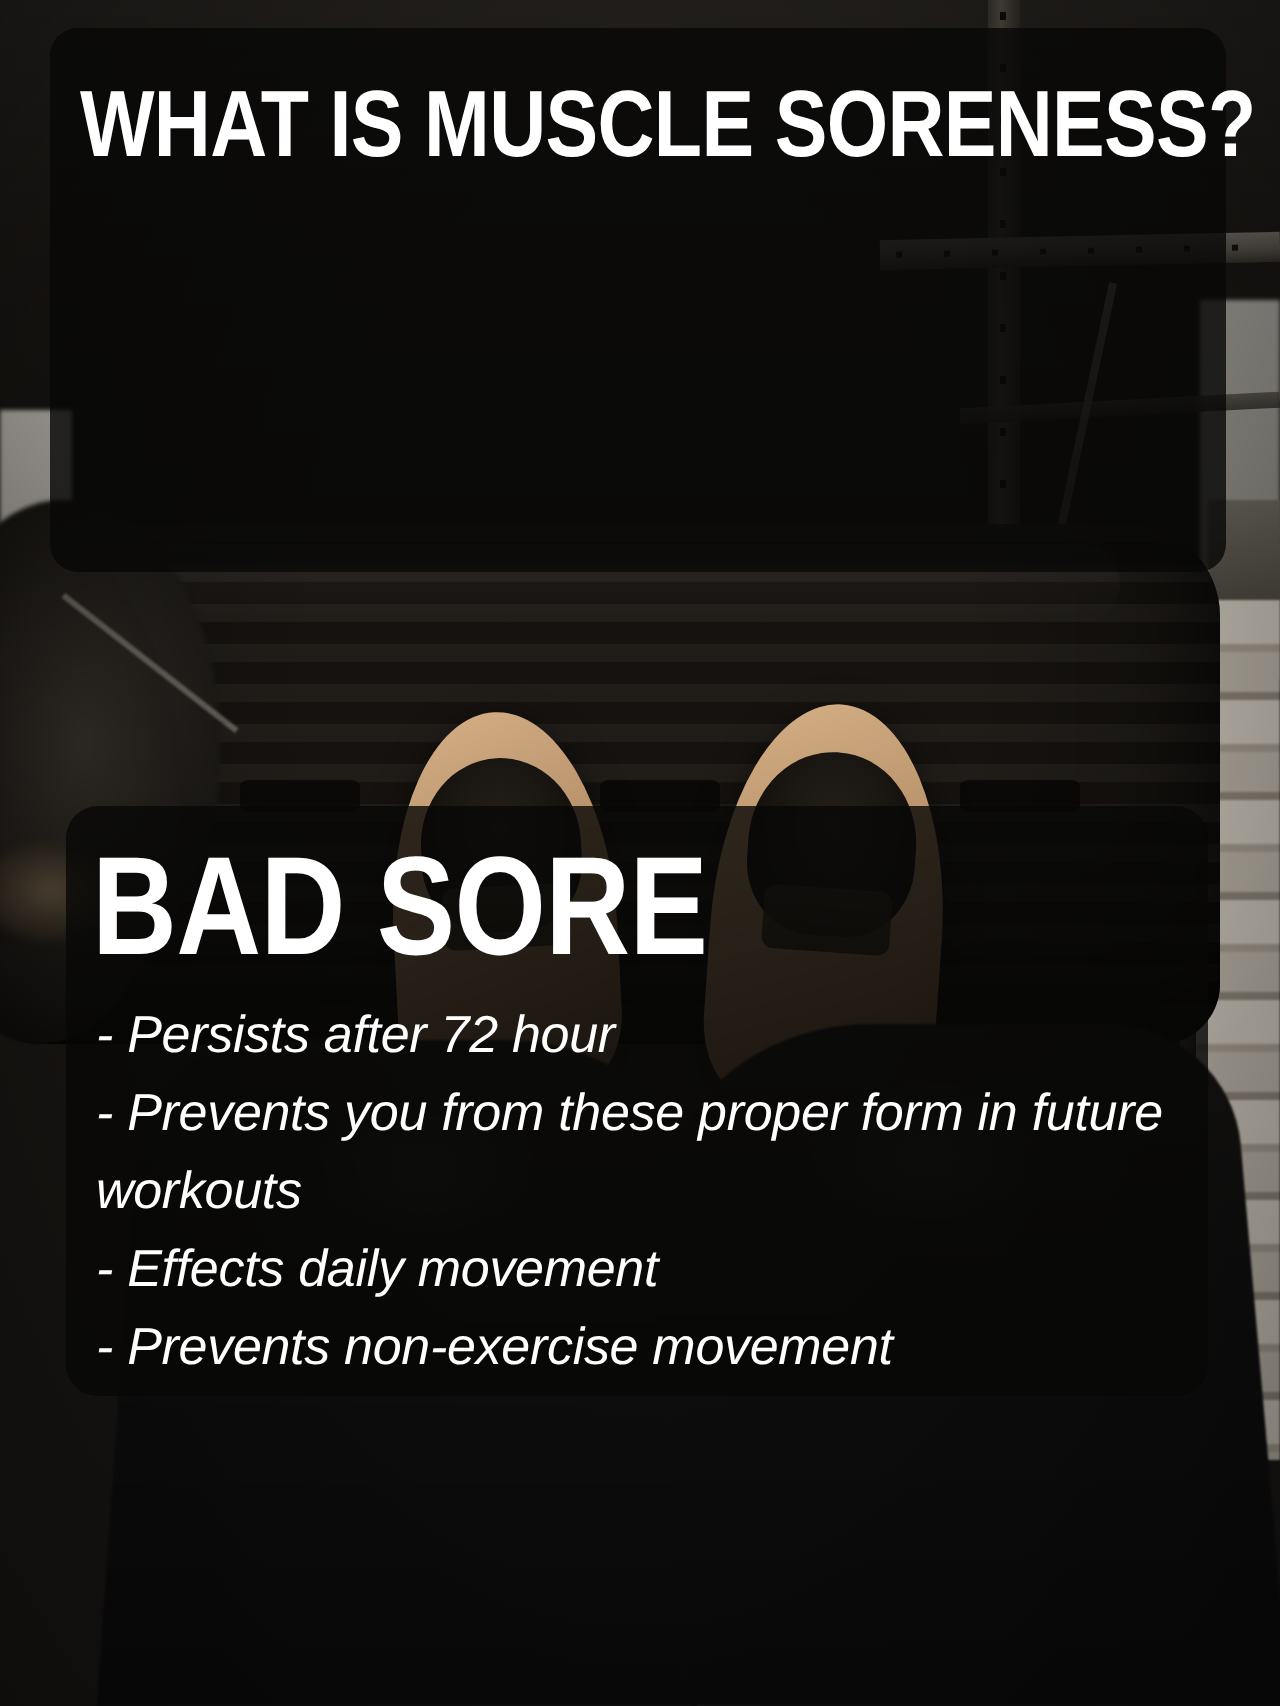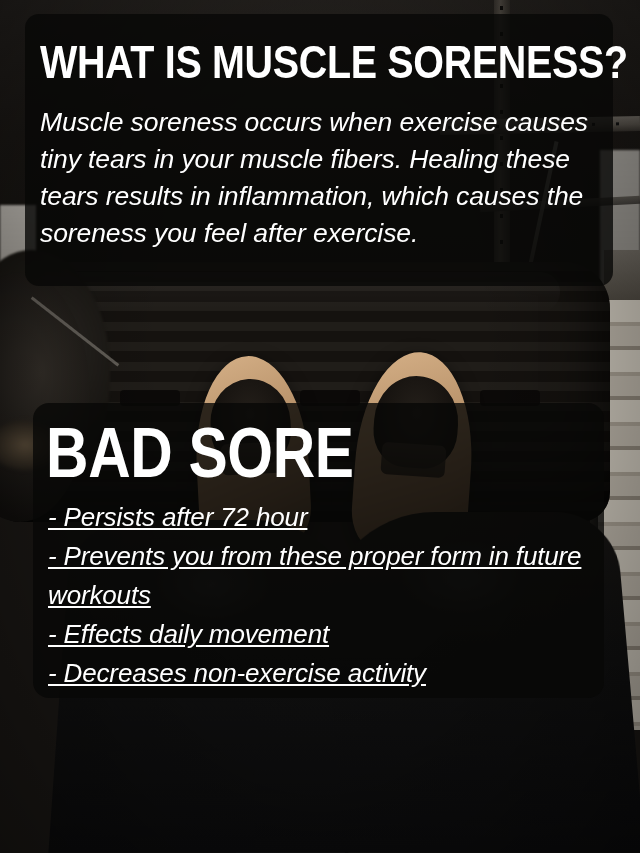--- a/index.html
+++ b/index.html
@@ -321,21 +321,20 @@
     width: 548px;
     margin: 0;
     padding: 0;
     list-style: none;
     color: #ffffff;
     font-size: 26px;
     font-style: italic;
     font-weight: 400;
     line-height: 39px;
     letter-spacing: -0.15px;
-    text-decoration: underline;
   }
   .bullet-list li { margin: 0; padding: 0; }
 </style>
 </head>
 <body>
 
 <div id="poster">
 
   <div class="photo">
     <div class="bg-wall"></div>
@@ -381,24 +380,23 @@
     <div class="leg leg-left"></div>
     <div class="leg leg-right"></div>
     <div class="knee-sheen-l"></div>
     <div class="knee-sheen-r"></div>
 
     <div class="photo-grade"></div>
   </div>
 
   <div class="panel panel-top"></div>
   <div class="headline headline-top">WHAT IS MUSCLE SORENESS?</div>
-  <div class="body-copy">Muscle soreness occurs when exercise causes tiny tears in your muscle fibers. Healing these tears results in inflammation, which causes the soreness you feel after exercise.</div>
 
   <div class="panel panel-bottom"></div>
   <div class="headline headline-bottom">BAD SORE</div>
   <ul class="bullet-list" id="bullet-list">
       <li>- Persists after 72 hour</li>
       <li>- Prevents you from these proper form in future workouts</li>
       <li>- Effects daily movement</li>
-      <li>- Decreases non-exercise activity</li>
+      <li>- Prevents non-exercise movement</li>
     </ul>
 
 </div>
 
 </body></html>

